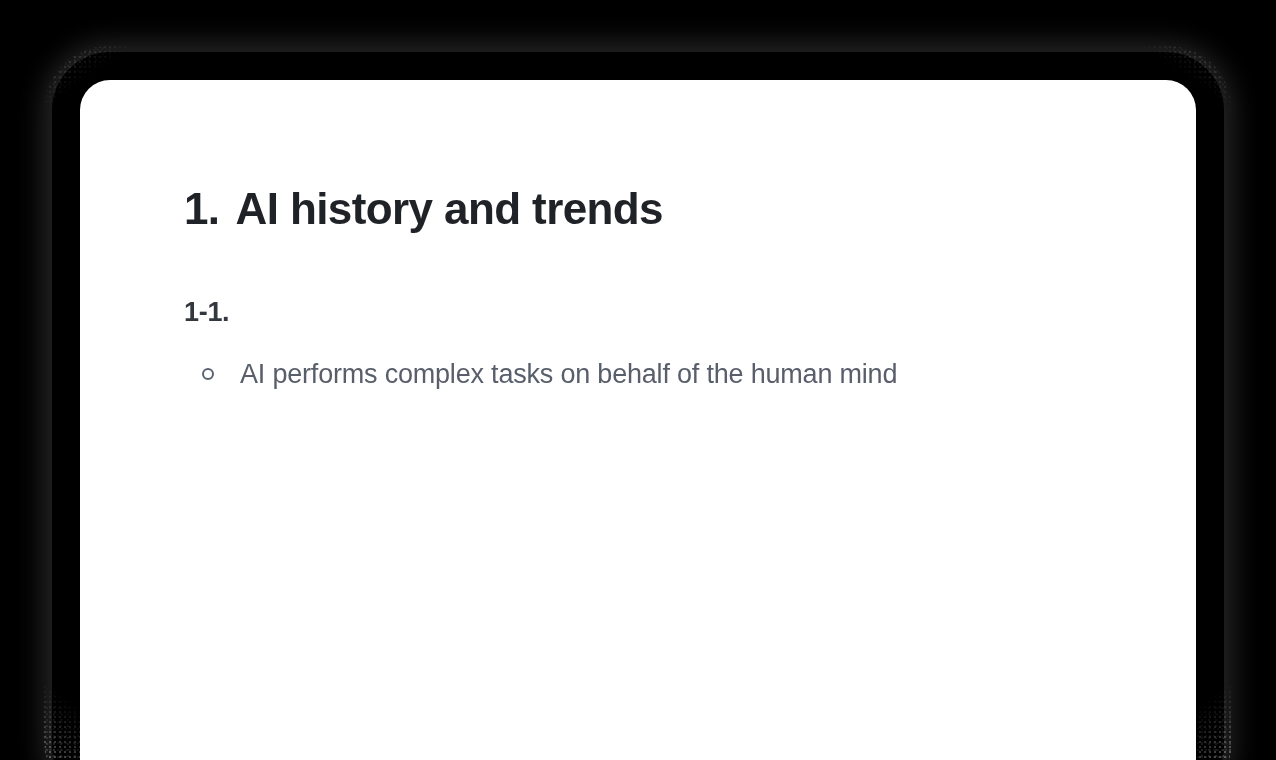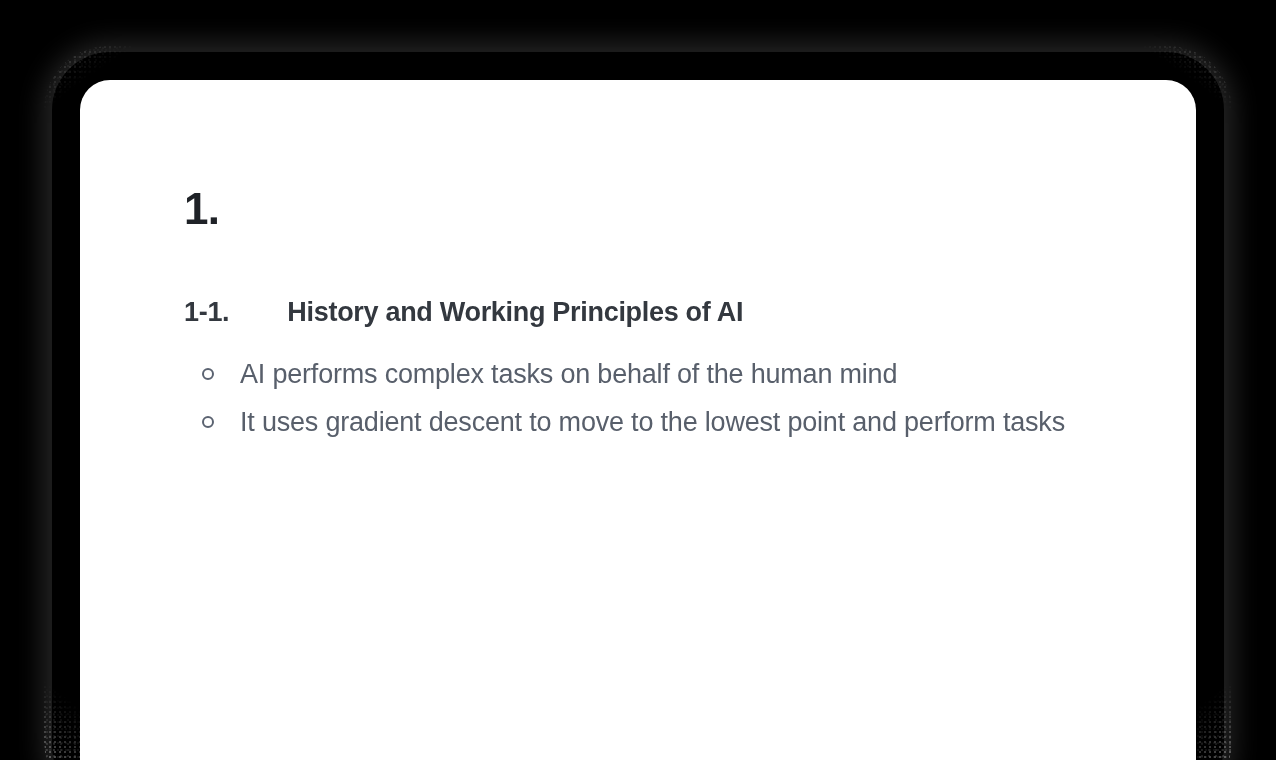--- a/index.html
+++ b/index.html
@@ -85,21 +85,20 @@
 
   .sub-heading {
     display: flex;
     align-items: flex-start;
     color: #33383f;
     font-size: 27px;
     font-weight: bold;
     letter-spacing: -0.3px;
     margin-top: 64px;
     line-height: 1.15;
-    gap: 46px;
   }
   .sub-heading .num { margin-right: 12px; }
 
   
   #bullet-list {
     list-style: none;
     margin-top: 22px;
   }
 
   .bullet-item {
@@ -142,40 +141,34 @@
 
 <div id="frame-backdrop"></div>
 <div id="noise-ring-soft"></div>
 <div id="noise-ring"></div>
 
 <div id="slide-card">
   <div id="slide-body">
 
     <div class="section-heading">
       <span class="num">1.</span>
+      <span>AI history and trends</span>
     </div>
 
     <div class="sub-heading">
       <span class="num">1-1.</span>
-      <span>History and Working Principles of AI</span>
     </div>
 
     <ul id="bullet-list">
 
       <li class="bullet-item">
         <span class="marker">
           <span class="marker-circle"></span>
         </span>
         <span class="bullet-text">AI performs complex tasks on behalf of the human mind</span>
       </li>
 
-      <li class="bullet-item">
-        <span class="marker">
-          <span class="marker-circle"></span>
-        </span>
-        <span class="bullet-text">It uses gradient descent to move to the lowest point and perform tasks</span>
-      </li>
 
 
 
     </ul>
   </div>
 </div>
 
 </body></html>

